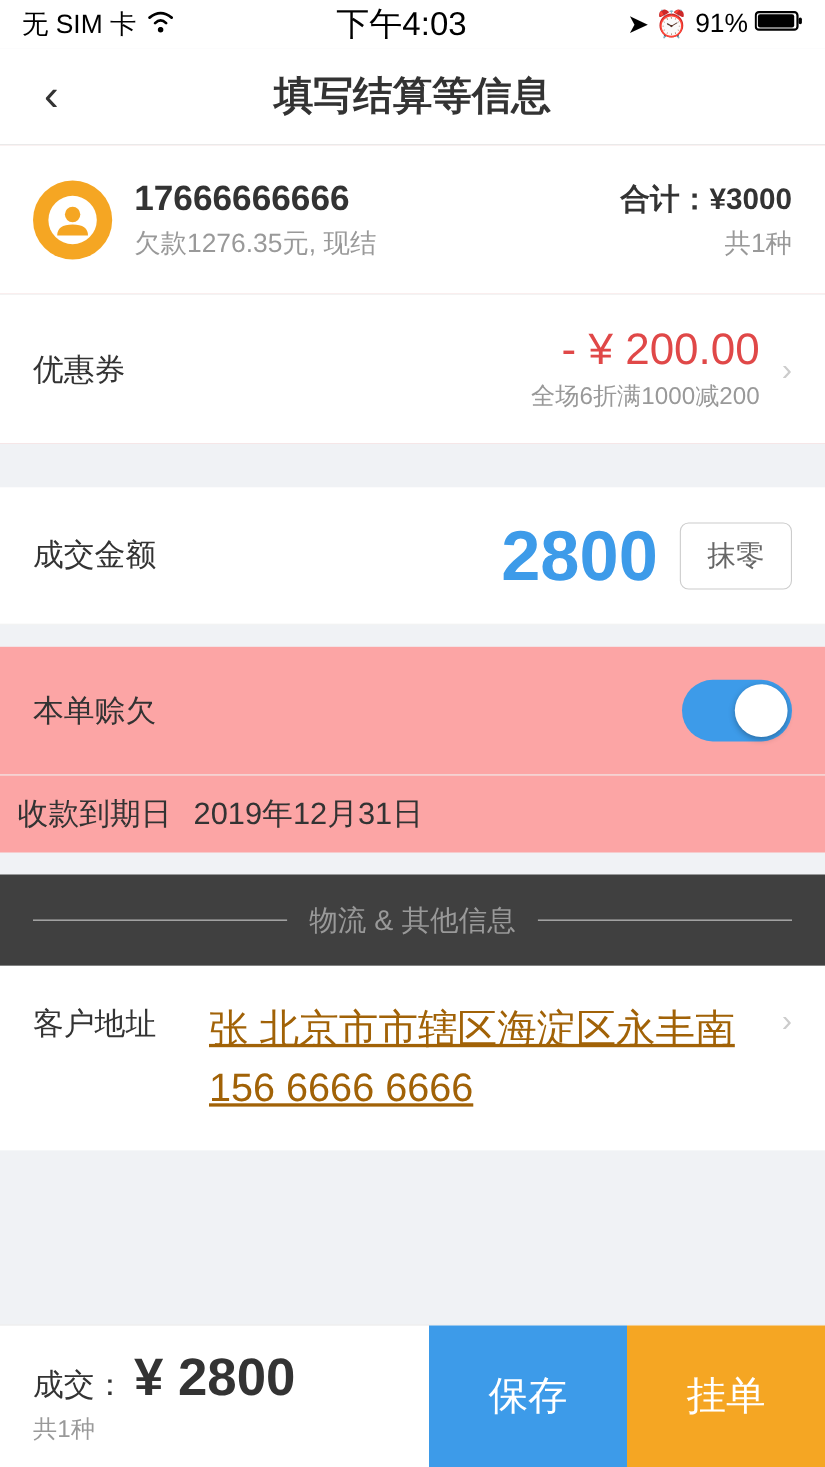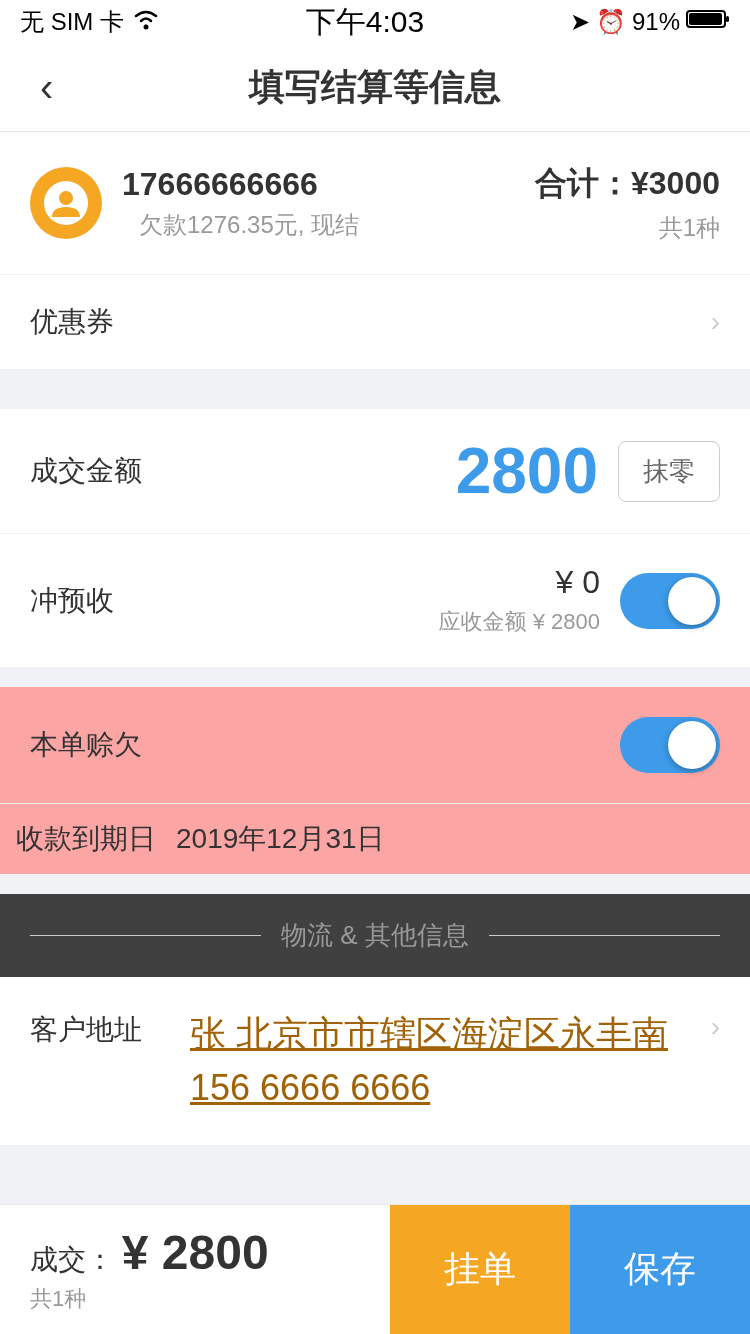--- a/index.html
+++ b/index.html
@@ -86,23 +86,23 @@
       width: 44px;
       height: 44px;
       border-radius: 50%;
       background: #fff;
       display: flex;
       align-items: center;
       justify-content: center;
     }
     .customer-info { flex: 1; }
     .customer-phone { font-size: 32px; font-weight: 600; color: #333; }
-    .customer-debt { font-size: 24px; color: #999; margin-top: 6px; margin-left: 17px; }
+    .customer-debt { font-size: 24px; color: #999; margin-top: 6px; }
     .customer-total { text-align: right; }
-    .total-amount { font-size: 32px; font-weight: 600; color: #333; }
+    .total-amount { font-size: 27px; font-weight: 600; color: #333; }
     .total-count { font-size: 24px; color: #999; margin-top: 6px; }
 
     
     .coupon-row {
       display: flex;
       align-items: center;
       padding: 28px 30px;
       background: #fff;
       border-top: 1px solid #f0f0f0;
     }
@@ -312,49 +312,43 @@
         <div class="total-amount">
           <span>合计：</span><span>¥3000</span>
         </div>
         <div class="total-count">共1种</div>
       </div>
     </div>
 
     <div class="coupon-row">
       <span class="coupon-label">优惠券</span>
       <div class="coupon-right">
+        <div class="coupon-amount-block">
+          <div class="coupon-discount">- ¥ 200.00</div>
+          <div class="coupon-desc">全场6折满1000减200</div>
+        </div>
         <span class="chevron-right">›</span>
       </div>
     </div>
   </div>
 
   <div class="divider-section"></div>
 
   <div class="form-section">
 
     <div class="deal-row">
       <span class="deal-label">成交金额</span>
       <div class="deal-right">
         <div>
           <div class="deal-amount">2800</div>
         </div>
         <button class="round-zero-btn">抹零</button>
       </div>
     </div>
 
-    <div class="prepay-row">
-      <span class="prepay-label">冲预收</span>
-      <div class="prepay-right">
-        <div class="prepay-amount">
-          <div class="prepay-zero">¥ 0</div>
-          <div class="prepay-receivable">应收金额 ¥ 2800</div>
-        </div>
-        <div class="toggle"></div>
-      </div>
-    </div>
 
   </div>
 
   <div class="divider-section"></div>
 
   <div class="white-section">
     <div class="bad-debt-row">
       <span class="bad-debt-label">本单赊欠</span>
       <div class="toggle"></div>
     </div>
@@ -382,15 +376,15 @@
 </div>
 
 <div class="bottom-bar">
   <div class="bottom-summary">
     <div>
       <span class="bottom-deal">成交：</span>
       <span class="bottom-amount">¥ 2800</span>
     </div>
     <div class="bottom-count">共1种</div>
   </div>
+  <div class="bottom-btn btn-save">保存</div>
   <div class="bottom-btn btn-hold">挂单</div>
-  <div class="bottom-btn btn-save">保存</div>
 </div>
 
 </body></html>

